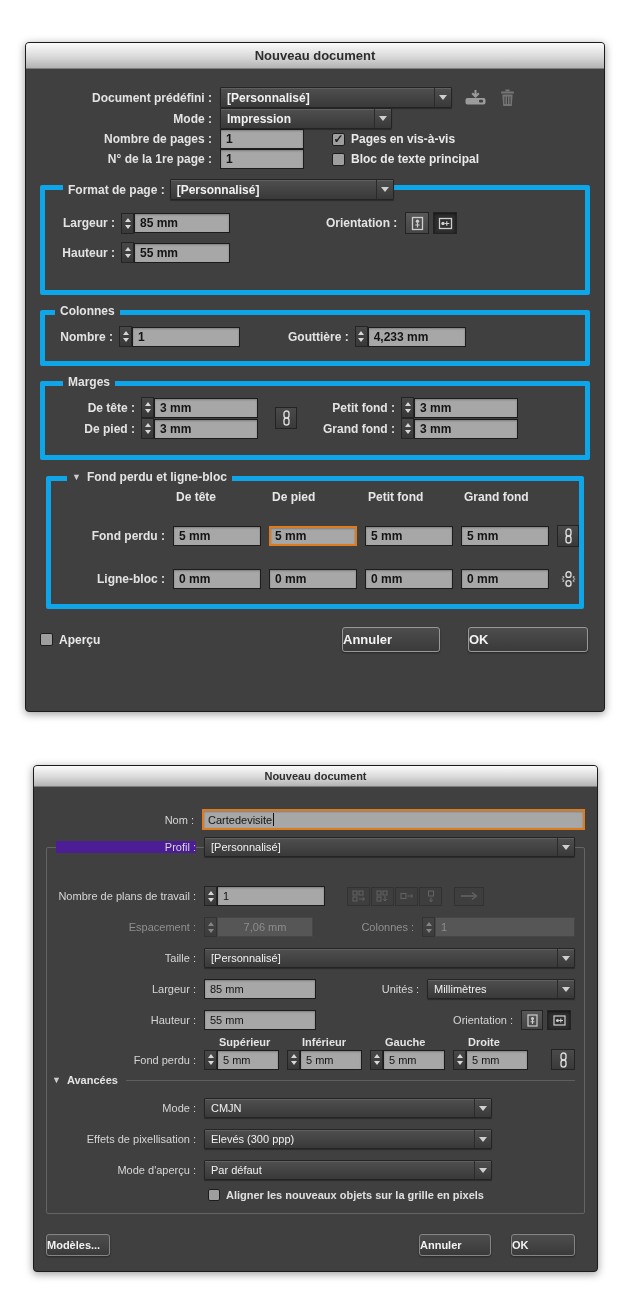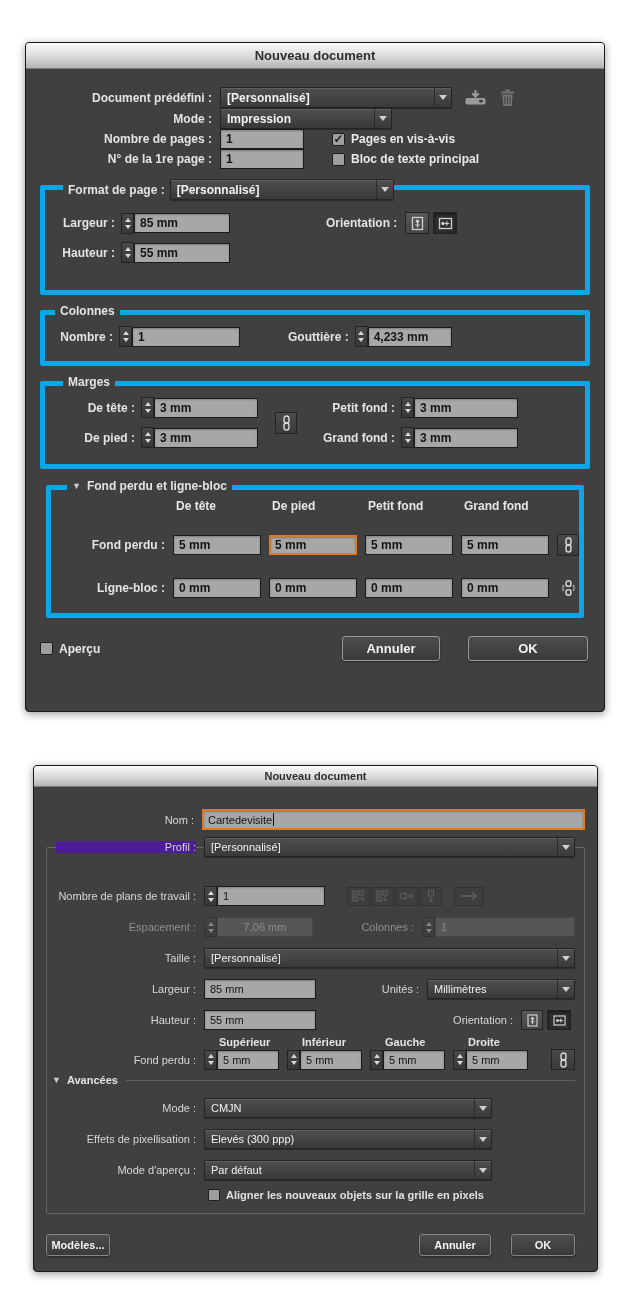--- a/index.html
+++ b/index.html
@@ -64,27 +64,27 @@
   .icobtn { width:24px; height:22px; border:1px solid #232323; display:flex; align-items:center;
             justify-content:center; background:linear-gradient(#585858,#454545); flex:none; }
   .icobtn.sel { background:#2e2e2e; box-shadow:inset 0 1px 3px rgba(0,0,0,.6); }
   .icobtn.dis { opacity:.45; background:#3d3d3d; }
 
   .chainbtn { width:22px; height:22px; border:1px solid #232323; background:linear-gradient(#4a4a4a,#3a3a3a);
               display:flex; align-items:center; justify-content:center; flex:none; }
   .chainplain { width:22px; height:22px; display:flex; align-items:center; justify-content:center; flex:none; }
 
   .btn { background:linear-gradient(#4d4d4d,#3a3a3a); border:1px solid #989898; border-radius:3px;
-         color:#f2f2f2; font-weight:bold; display:flex; align-items:center; justify-content:center;
+         color:#f2f2f2; font-weight:bold; display:flex; align-items:center; 
          box-shadow:0 1px 2px rgba(0,0,0,.4); }
 
   
   .d1 .lblcol { width:172px; margin-right:8px; }
   .d1 .r-gap { margin-bottom:0; }
-  .marges-grid { display:grid; grid-template-columns:86px 124px 42px 94px 124px; row-gap:9px; align-items:center; }
+  .marges-grid { display:grid; grid-template-columns:86px 124px 42px 94px 124px; row-gap:0; align-items:center; }
   .bleed-grid { display:grid; grid-template-columns:112px 96px 96px 96px 96px 24px; row-gap:21px; align-items:center; }
   .bleed-grid .hdr { color:#e6e6e6; font-weight:bold; padding-left:3px; }
 
   
   .d2 .lblcol { width:148px; margin-right:8px; }
   .d2 .lblcol-in { width:140px; margin-right:8px; }
   .d2 .r-gap { margin-bottom:11px; }
   .d2 .grp2 { border:1px solid #646464; border-radius:2px; padding:0 9px 12px 9px; margin-top:17px; }
   .avrow { display:flex; align-items:center; margin:4px 0 12px -4px; color:#e3e3e3; font-weight:bold; }
   .avrow .line { flex:1; border-top:1px solid #5e5e5e; margin-left:8px; }
@@ -214,21 +214,21 @@
             <i class="t-dn"></i>
           </span>
         <div class="fld" style="width:108px;">
             <span>1</span>
           </div>
         <span class="lbl" style="margin-left:48px; margin-right:6px;">Gouttière :</span>
         <span class="step">
             <i class="t-up"></i>
             <i class="t-dn"></i>
           </span>
-        <div class="fld" style="width:84px;">
+        <div class="fld" style="width:98px;">
             <span>4,233 mm</span>
           </div>
       </div>
     </div>
 
     <div class="grp" style="margin-top:15px; padding:0 10px 16px 10px;">
       <div class="legendrow" style="margin-left:8px;">
         <span class="legendtxt">Marges</span>
       </div>
       <div class="marges-grid" style="margin-top:2px;">

